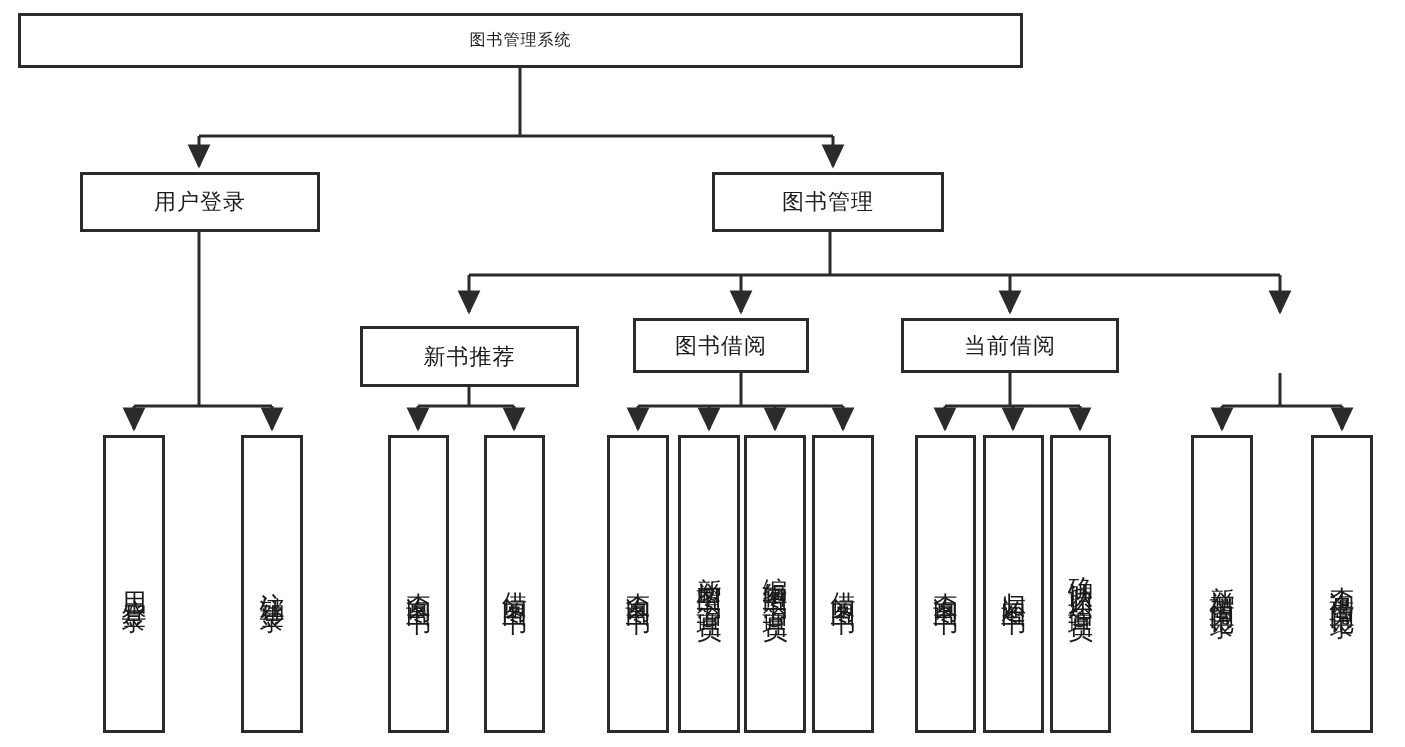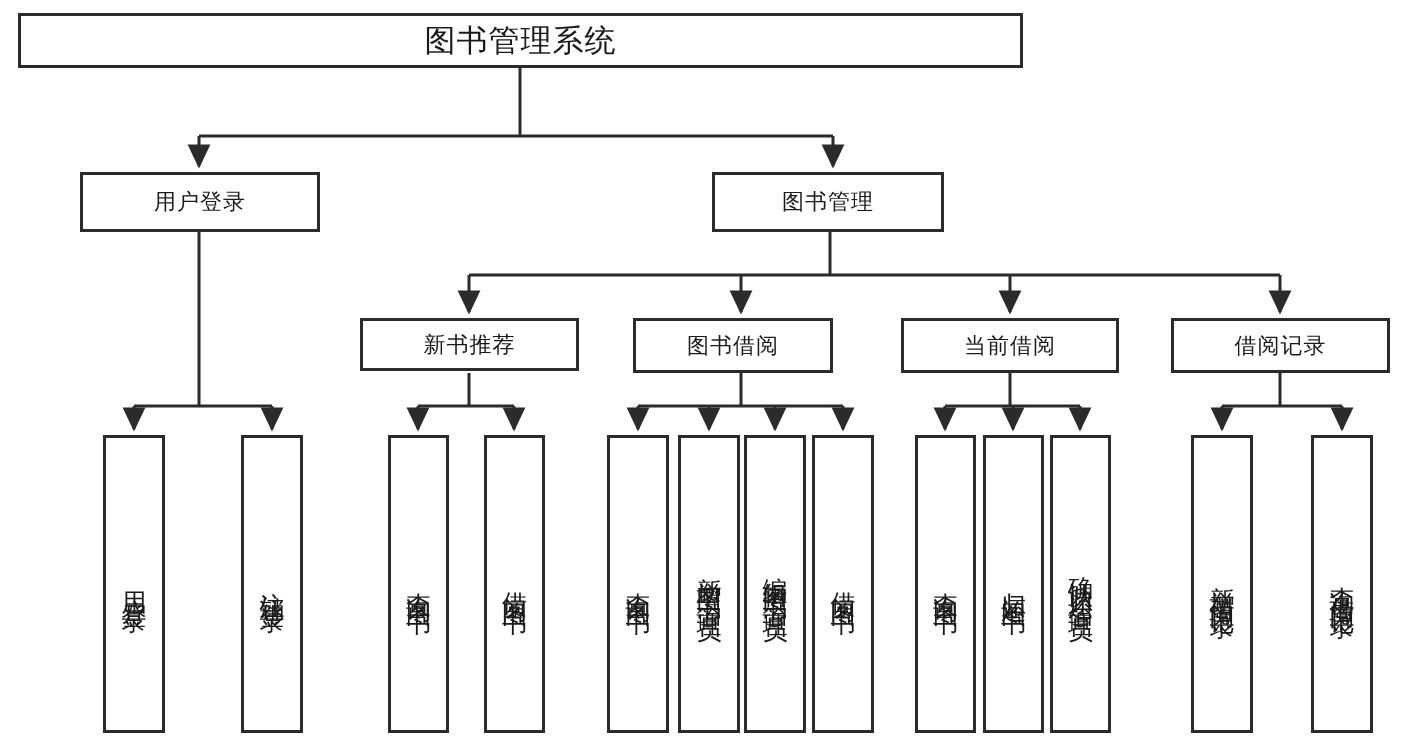--- a/index.html
+++ b/index.html
@@ -30,21 +30,21 @@
     display: flex;
     align-items: center;
     justify-content: center;
     color: #1a1a1a;
   }
   .node.h {
     font-size: 22px;
     letter-spacing: 1px;
   }
   .node.root {
-    font-size: 31px;
+    font-size: 16px;
     letter-spacing: 1px;
   }
   .node.leaf {
     writing-mode: vertical-rl;
     text-orientation: upright;
     font-size: 25px;
     letter-spacing: 6px;
     line-height: 1;
     padding: 8px 0;
     align-items: center;
@@ -116,27 +116,26 @@
       <path d="M1342,406 L1342,429" marker-end="url(#arrow)"></path>
     </g>
   </svg>
 
   <div class="node root" style="left:18px; top:13px; width:1005px; height:55px;">图书管理系统</div>
 
   <div class="node h" style="left:80px; top:172px; width:240px; height:60px;">用户登录</div>
 
   <div class="node h" style="left:712px; top:172px; width:232px; height:60px;">图书管理</div>
 
-  <div class="node h" style="left:360px; top:318px; width:219px; height:53px;">新书推荐</div>
+  <div class="node h" style="left:360px; top:326px; width:219px; height:61px;">新书推荐</div>
 
-  <div class="node h" style="left:633px; top:318px; width:200px; height:55px;">图书借阅</div>
+  <div class="node h" style="left:633px; top:318px; width:176px; height:55px;">图书借阅</div>
 
   <div class="node h" style="left:901px; top:318px; width:218px; height:55px;">当前借阅</div>
 
-  <div class="node h" style="left:1171px; top:318px; width:219px; height:55px;">借阅记录</div>
 
   <div class="node leaf" style="left:103px; top:435px; width:62px; height:298px;">用户登录</div>
 
   <div class="node leaf" style="left:241px; top:435px; width:62px; height:298px;">注销登录</div>
 
   <div class="node leaf" style="left:388px; top:435px; width:61px; height:298px;">查询图书</div>
 
   <div class="node leaf" style="left:484px; top:435px; width:61px; height:298px;">借阅图书</div>
 
   <div class="node leaf" style="left:607px; top:435px; width:62px; height:298px;">查询图书</div>

